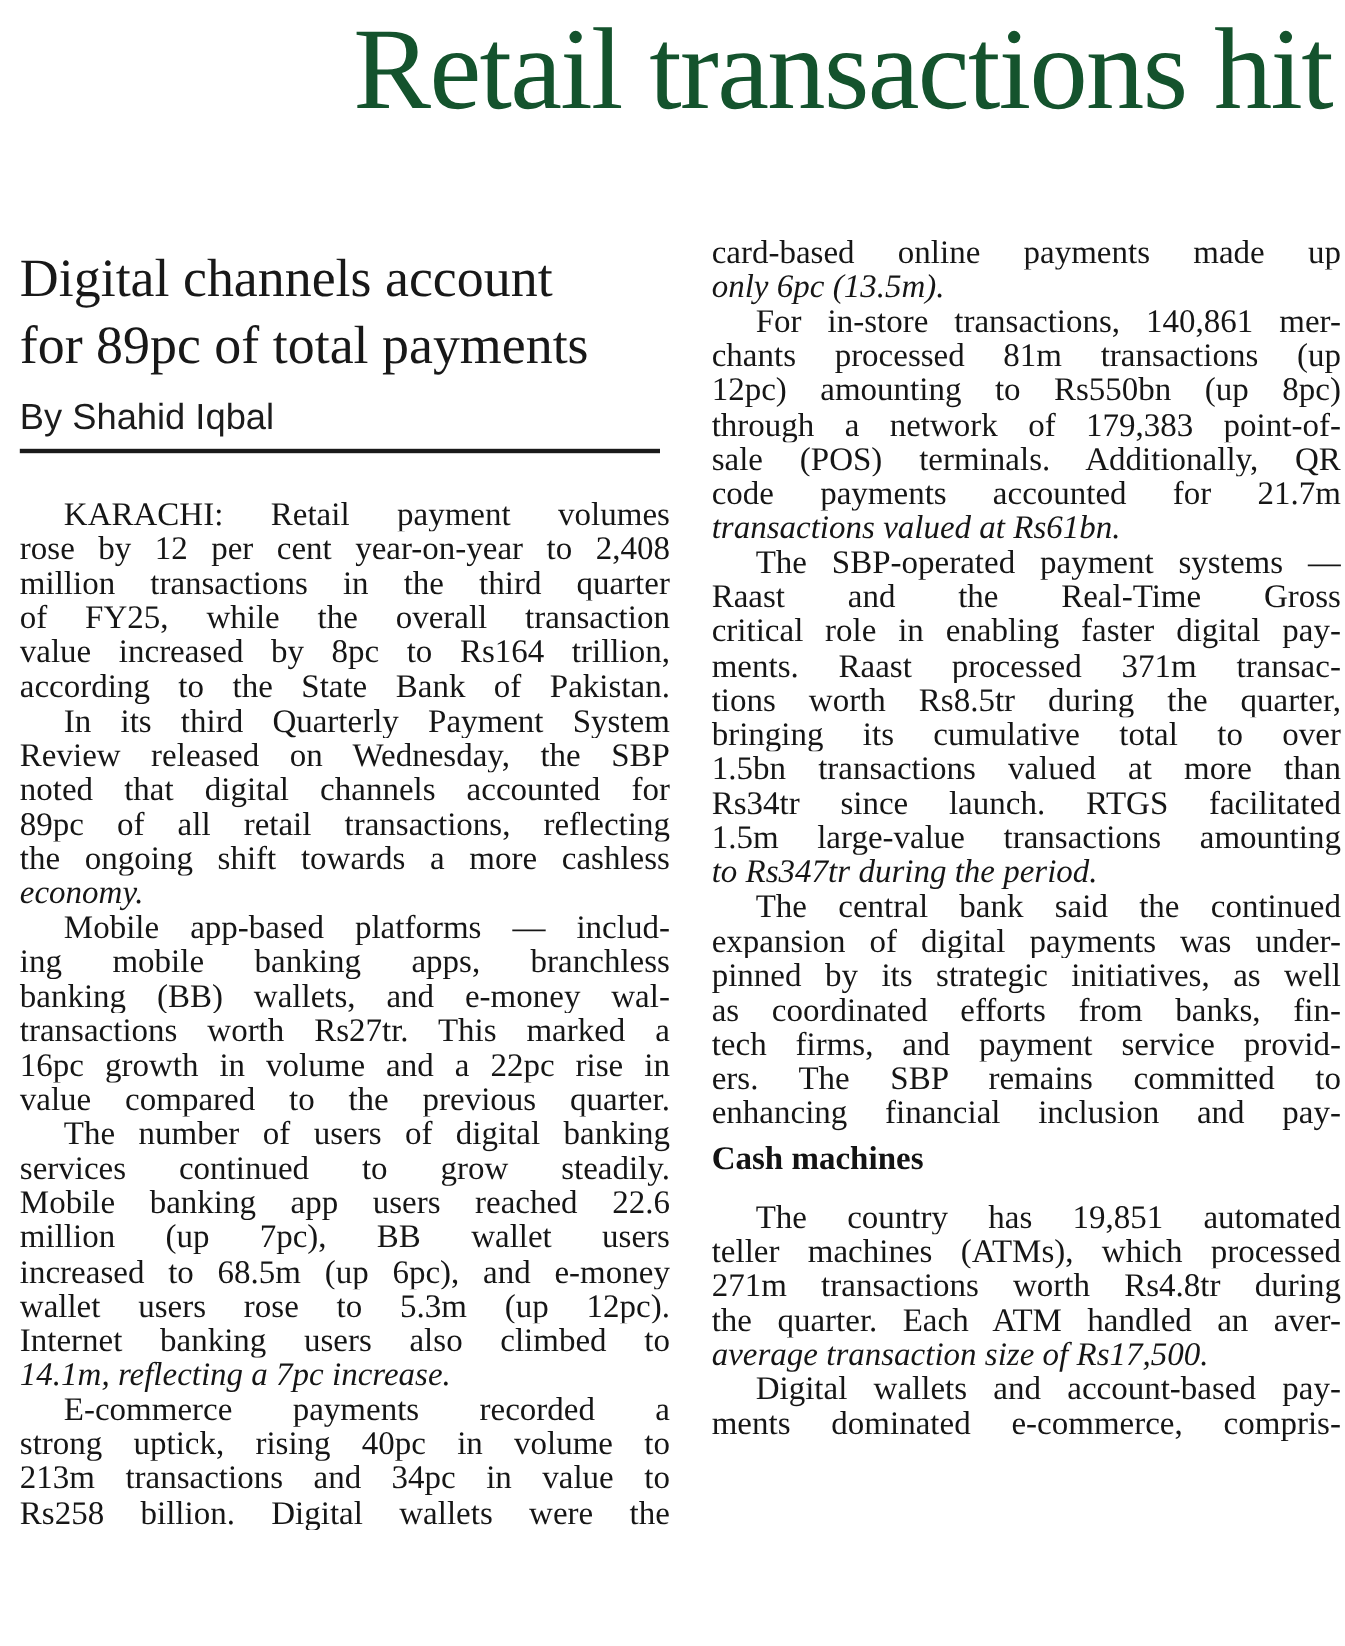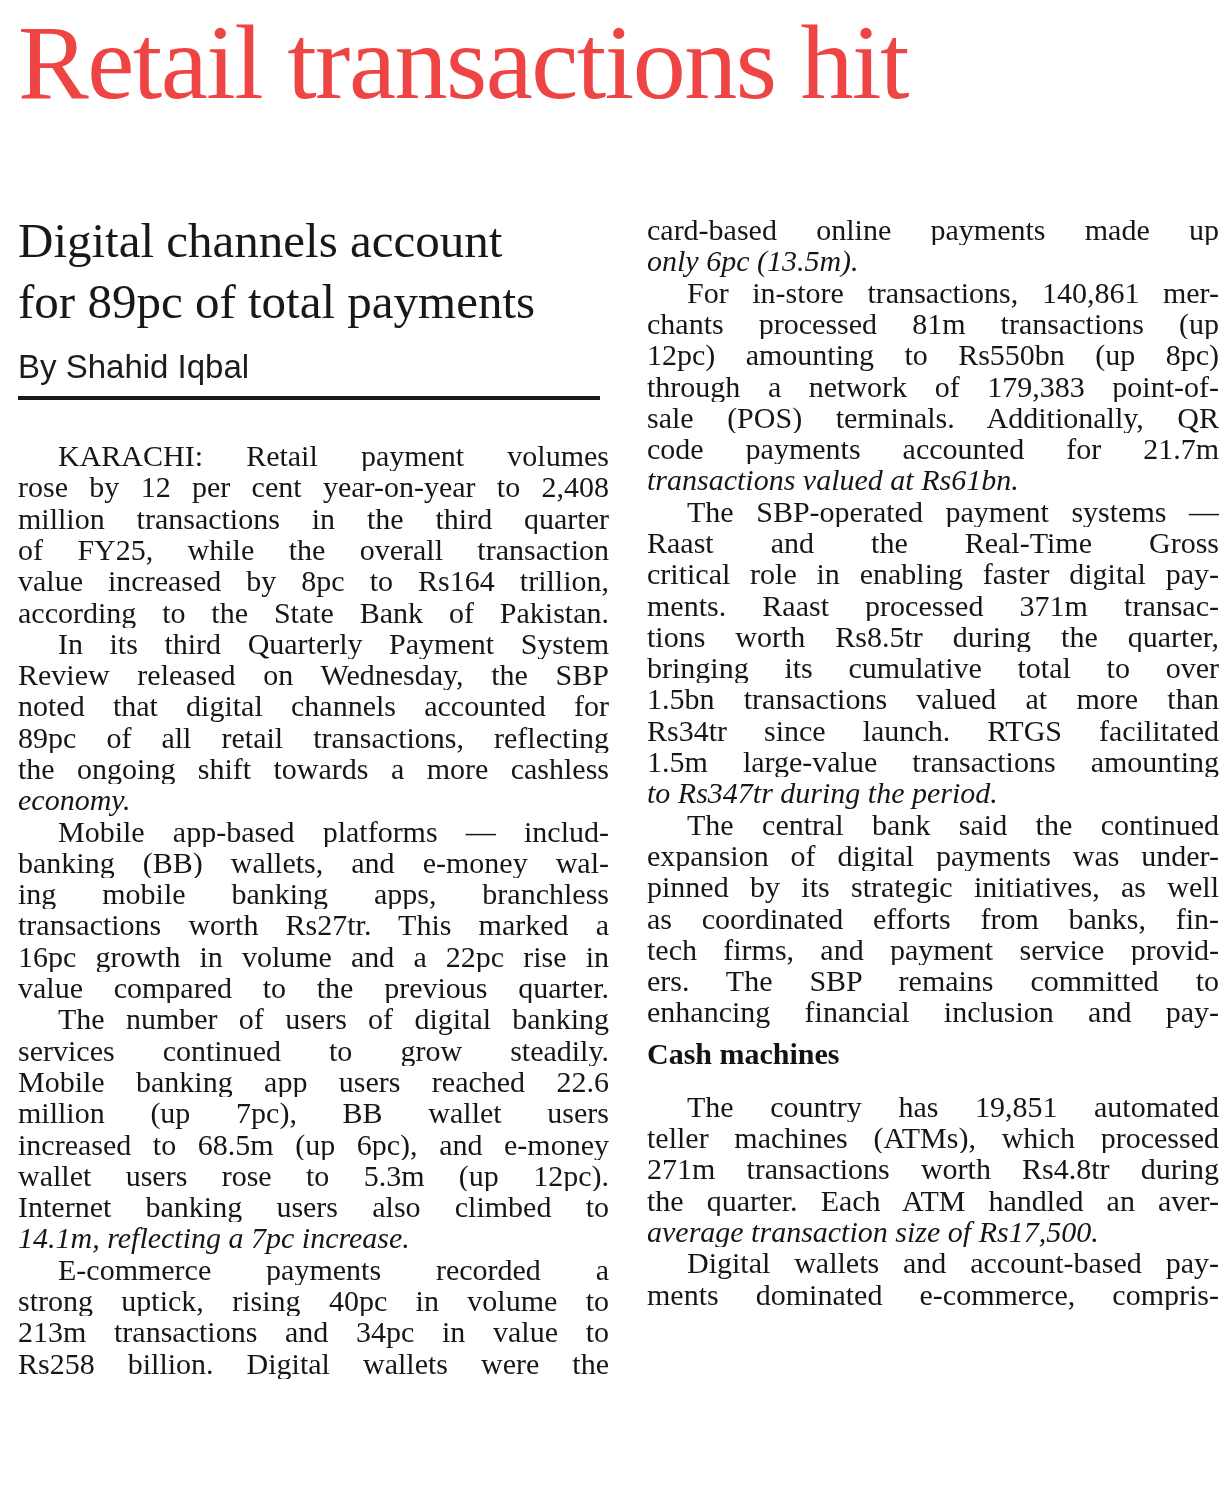--- a/index.html
+++ b/index.html
@@ -18,35 +18,36 @@
   .page {
     padding: 0 12px 0 18px;
   }
   
   .headline {
     margin-top: 14px;
     font-size: 106px;
     line-height: 97px;
     letter-spacing: -1.5px;
     font-weight: normal;
-    color: #ef4444;
+    color: #14532d;
+    text-align: right;
   }
   .headline .hl-line { white-space: nowrap; }
   
   .columns {
     display: flex;
     gap: 38px;
     align-items: flex-start;
     margin-top: 0;
   }
   .col-left  { width: 591px; flex: none; }
   .col-right { width: 572px; flex: none; padding-top: 32px; }
   
   .subheadline {
-    margin-top: 28px;
+    margin-top: 40px;
     font-size: 49px;
     line-height: 61px;
     color: #181818;
   }
   .byline {
     font-family: "Liberation Sans", sans-serif;
     font-size: 33px;
     line-height: 38px;
     margin-top: 16px;
     color: #1c1c1c;
@@ -116,22 +117,22 @@
           <div class="para">
             <div class="line indent">In its third Quarterly Payment System</div>
             <div class="line">Review released on Wednesday, the SBP</div>
             <div class="line">noted that digital channels accounted for</div>
             <div class="line">89pc of all retail transactions, reflecting</div>
             <div class="line">the ongoing shift towards a more cashless</div>
             <div class="line endline">economy.</div>
           </div>
           <div class="para">
             <div class="line indent">Mobile app-based platforms — includ-</div>
+            <div class="line">ing mobile banking apps, branchless</div>
             <div class="line">banking (BB) wallets, and e-money wal-</div>
-            <div class="line">ing mobile banking apps, branchless</div>
             <div class="line">transactions worth Rs27tr. This marked a</div>
             <div class="line">16pc growth in volume and a 22pc rise in</div>
             <div class="line">value compared to the previous quarter.</div>
           </div>
           <div class="para">
             <div class="line indent">The number of users of digital banking</div>
             <div class="line">services continued to grow steadily.</div>
             <div class="line">Mobile banking app users reached 22.6</div>
             <div class="line">million (up 7pc), BB wallet users</div>
             <div class="line">increased to 68.5m (up 6pc), and e-money</div>

